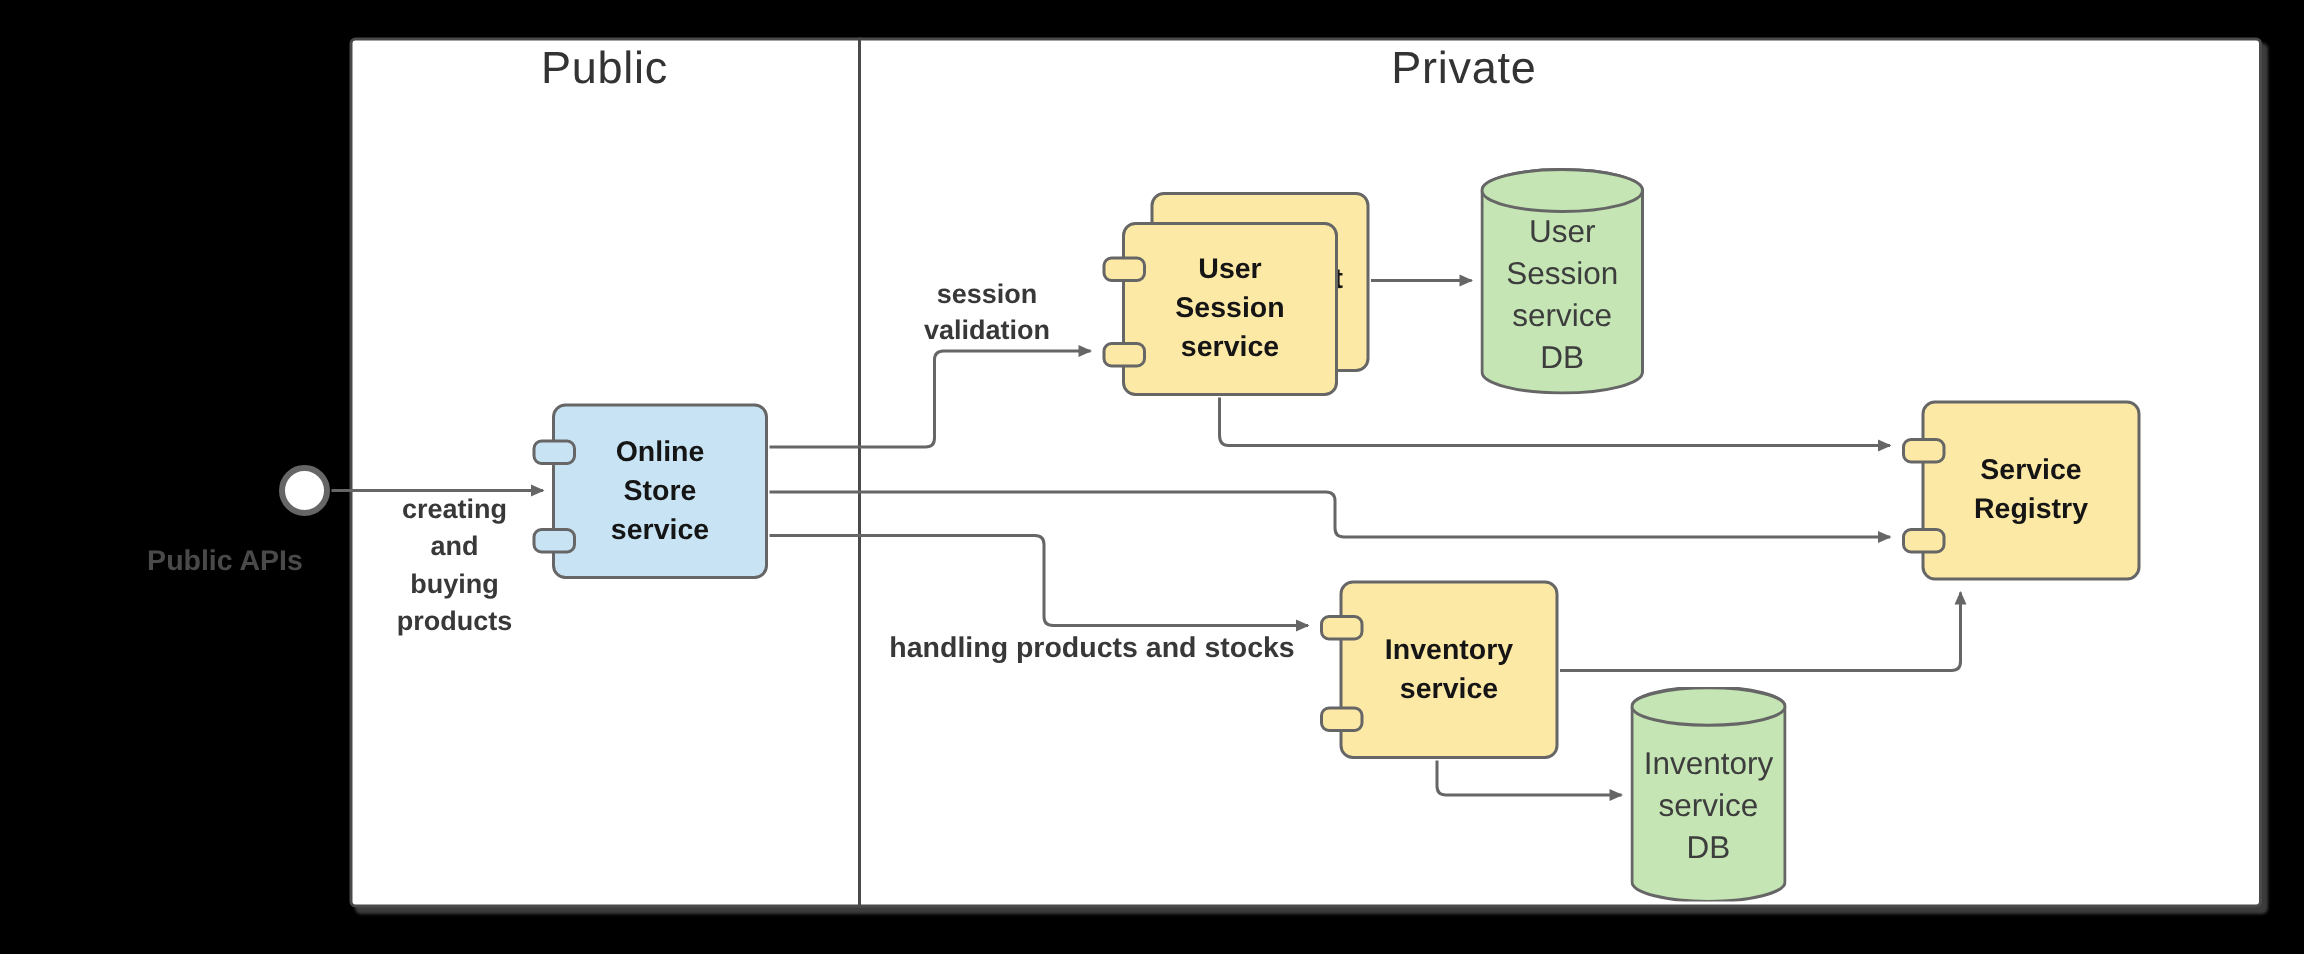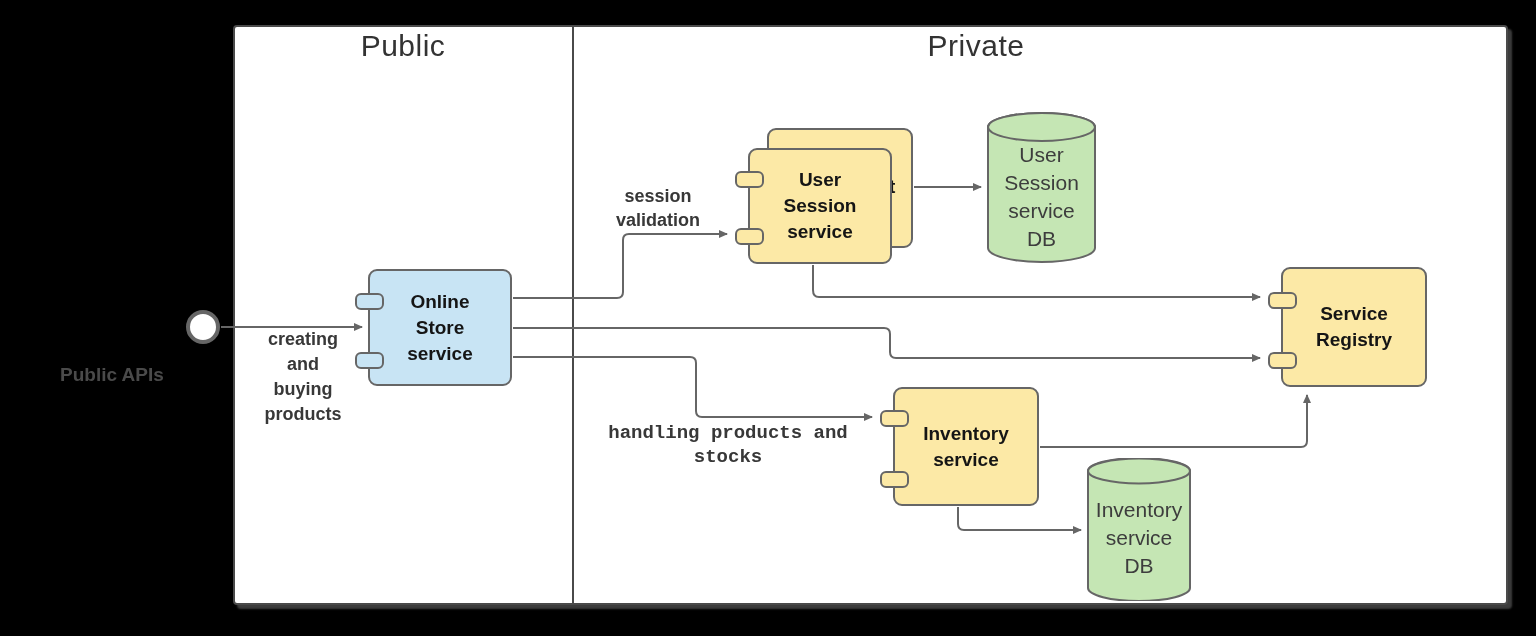--- a/index.html
+++ b/index.html
@@ -57,30 +57,30 @@
     font-size:21px;line-height:28px;white-space:pre-line;z-index:11;
   }
 
   
   .edge-label{
     position:absolute;z-index:6;text-align:center;font-weight:700;
     font-size:18px;line-height:24px;color:#383838;white-space:pre-line;
   }
   .edge-label.creating{left:248px;top:327px;width:110px;line-height:25px;text-align:center;}
   .edge-label.session{left:597px;top:184px;width:122px;}
-  .edge-label.handling{left:578px;top:421px;width:300px;font-size:19px;font-family:Liberation Mono, monospace;}
+  .edge-label.handling{left:578px;top:421px;width:300px;font-size:19px;}
 
   
   .api-circle{
     position:absolute;left:186px;top:310px;width:34px;height:34px;
     box-sizing:border-box;border:4px solid #666666;border-radius:50%;
     background:#ffffff;z-index:10;
   }
   .api-label{
-    position:absolute;left:60px;top:364px;width:180px;
+    position:absolute;left:60px;top:364px;width:180px;text-align:center;
     font-weight:700;font-size:19px;color:#4a4a4a;z-index:6;
   }
 </style>
 </head>
 <body>
 
 <div class="frame"></div>
 <div class="divider"></div>
 <div class="zone-title public">Public</div>
 <div class="zone-title private">Private</div>

